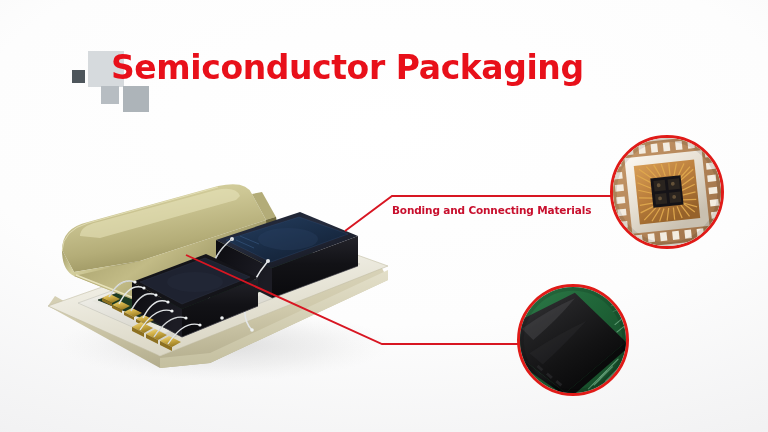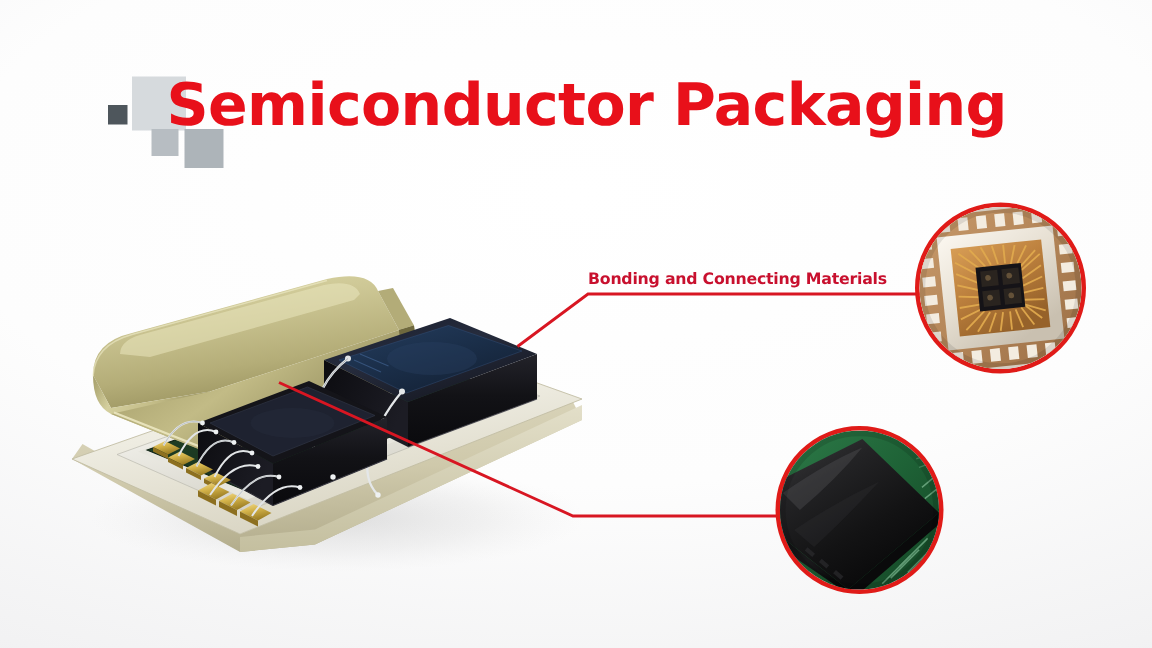--- a/index.html
+++ b/index.html
@@ -36,21 +36,21 @@
   .deco-sq { position: absolute; }
   #deco-dark   { left: 6px;  top: 28px; width: 13px; height: 13px; background: #4e565c; }
   #deco-large  { left: 22px; top: 9px;  width: 36px; height: 36px; background: #d6dadd; }
   #deco-mid    { left: 35px; top: 44px; width: 18px; height: 18px; background: #b7bdc2; }
   #deco-right  { left: 57px; top: 44px; width: 26px; height: 26px; background: #adb4b9; }
 
   #page-title {
     position: absolute;
     left: 45px;
     top: 6px;
-    font-size: 39px;
+    font-size: 33px;
     font-weight: bold;
     color: #e8101a;
     letter-spacing: -0.4px;
     white-space: nowrap;
     font-family: "DejaVu Sans", sans-serif;
     text-align: right;
   }
 
   
   #package-render {
@@ -72,20 +72,21 @@
 
   
   .callout-label {
     position: absolute;
     font-size: 10.5px;
     font-weight: bold;
     color: #c8102e;
     white-space: nowrap;
     font-family: "DejaVu Sans", sans-serif;
     letter-spacing: -0.15px;
+    margin-top: 24px;
   }
   #label-bonding   { left: 392px; top: 180px; }
   #label-protecting{ left: 392px; top: 325px; }
 
   
   .inset-circle {
     position: absolute;
     border-radius: 50%;
     border: 3px solid #e01b18;
     overflow: hidden;

